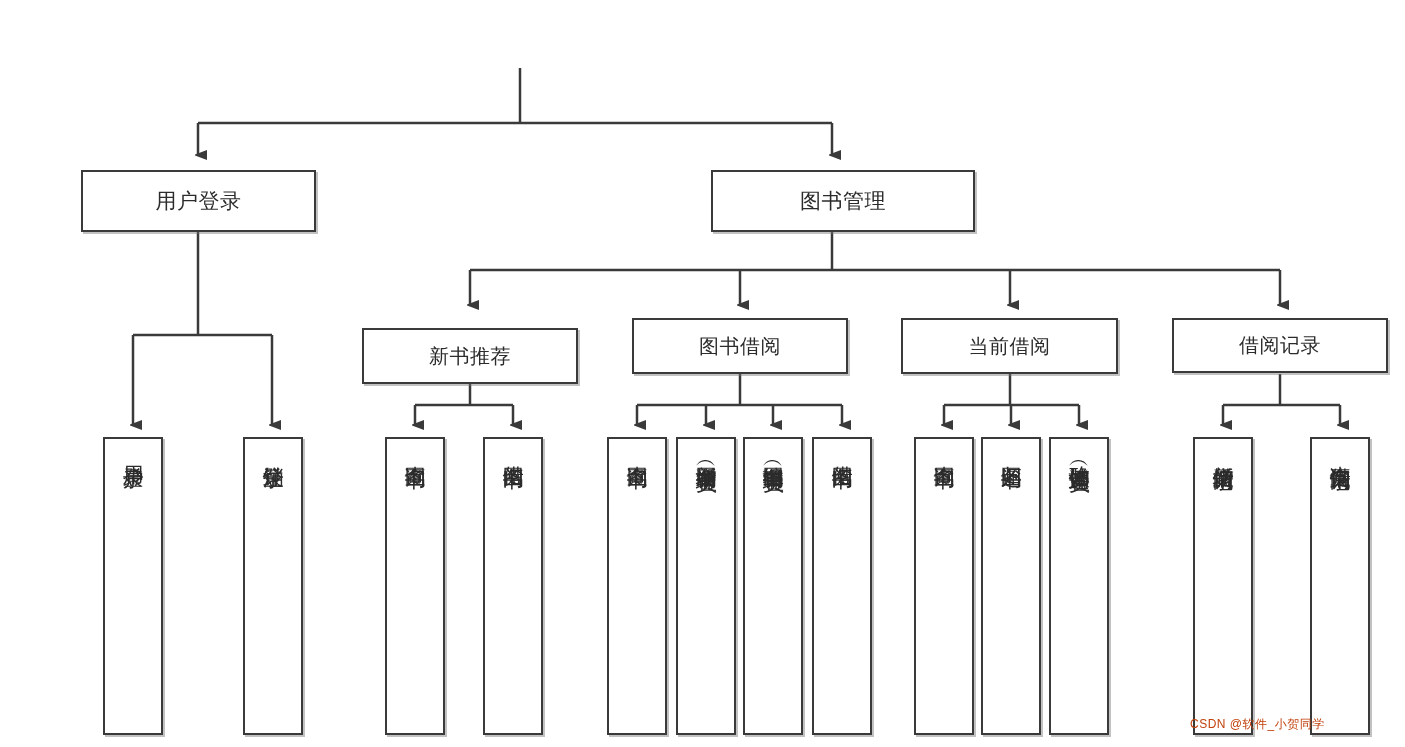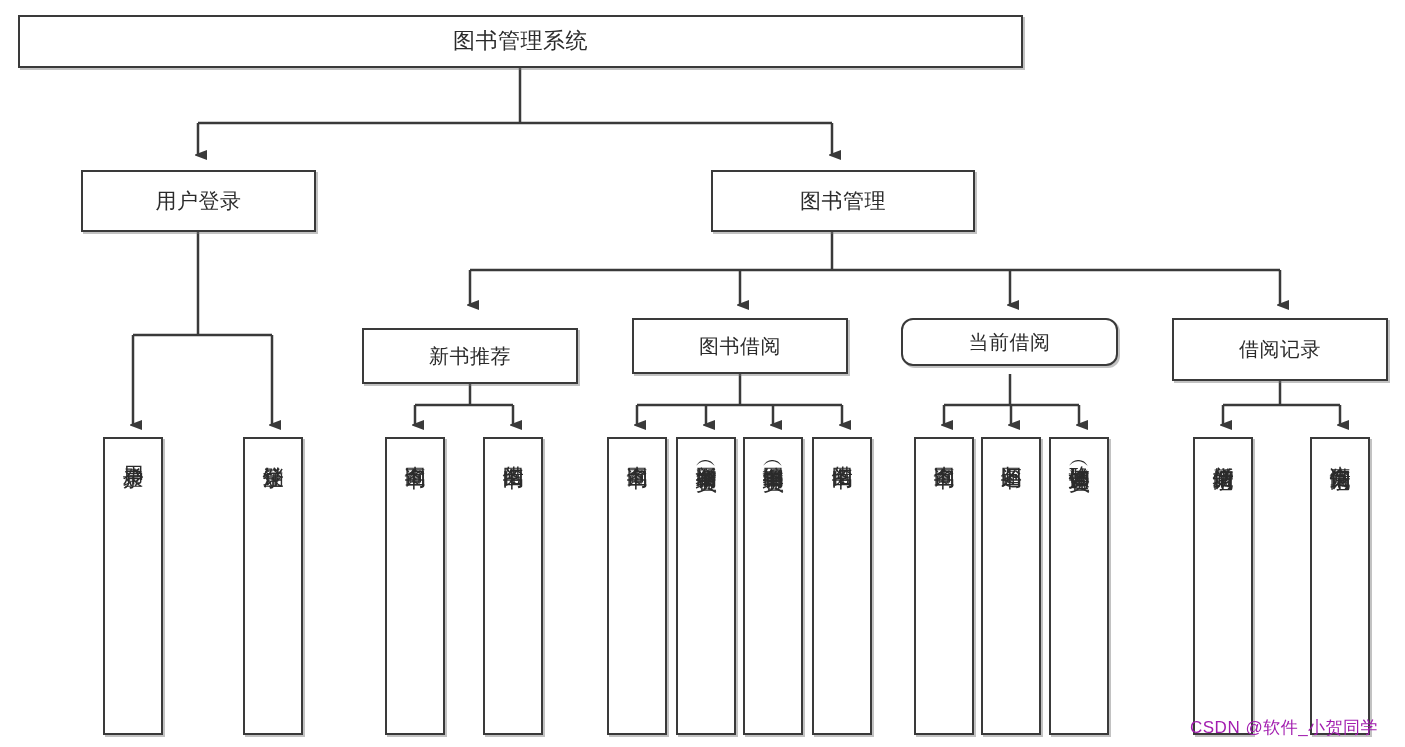--- a/index.html
+++ b/index.html
@@ -55,22 +55,22 @@
   }
   .leaf .label {
     writing-mode: vertical-rl;
     text-orientation: upright;
     font-size: 21px;
     line-height: 1.08;
     letter-spacing: 1px;
   }
   .watermark {
     position: absolute;
-    font-size: 17px;
-    color: #a21caf;
+    font-size: 12px;
+    color: #c2410c;
     white-space: pre;
     letter-spacing: 0.5px;
   }
 </style>
 </head>
 <body>
 
 <div id="canvas">
 
   <svg class="connectors" viewBox="0 0 1405 747" xmlns="http://www.w3.org/2000/svg">
@@ -116,41 +116,38 @@
       <path d="M1011,405 L1011,425" marker-end="url(#arrow)"></path>
       <path d="M1079,405 L1079,425" marker-end="url(#arrow)"></path>
 
       <path d="M1280,374 L1280,405"></path>
       <path d="M1223,405 L1340,405"></path>
       <path d="M1223,405 L1223,425" marker-end="url(#arrow)"></path>
       <path d="M1340,405 L1340,425" marker-end="url(#arrow)"></path>
     </g>
   </svg>
 
-  <div class="node lvl1" style="left:18px; top:15px; width:1005px; height:53px;">
-    <span class="label">图书管理系统</span>
-  </div>
 
   <div class="node lvl2" style="left:81px; top:170px; width:235px; height:62px;">
     <span class="label">用户登录</span>
   </div>
   <div class="node lvl2" style="left:711px; top:170px; width:264px; height:62px;">
     <span class="label">图书管理</span>
   </div>
 
   <div class="node lvl3" style="left:362px; top:328px; width:216px; height:56px;">
     <span class="label">新书推荐</span>
   </div>
   <div class="node lvl3" style="left:632px; top:318px; width:216px; height:56px;text-align:right;">
     <span class="label">图书借阅</span>
   </div>
-  <div class="node lvl3" style="left:901px; top:318px; width:217px; height:48px;border-radius:12px;">
+  <div class="node lvl3" style="left:901px; top:318px; width:217px; height:56px;">
     <span class="label">当前借阅</span>
   </div>
-  <div class="node lvl3" style="left:1172px; top:318px; width:216px; height:63px;">
+  <div class="node lvl3" style="left:1172px; top:318px; width:216px; height:55px;">
     <span class="label">借阅记录</span>
   </div>
 
   <div class="node leaf" style="left:103px; top:437px; width:60px; height:298px;">
     <span class="label">用户登录</span>
   </div>
   <div class="node leaf" style="left:243px; top:437px; width:60px; height:298px;">
     <span class="label">注销登录</span>
   </div>
 

